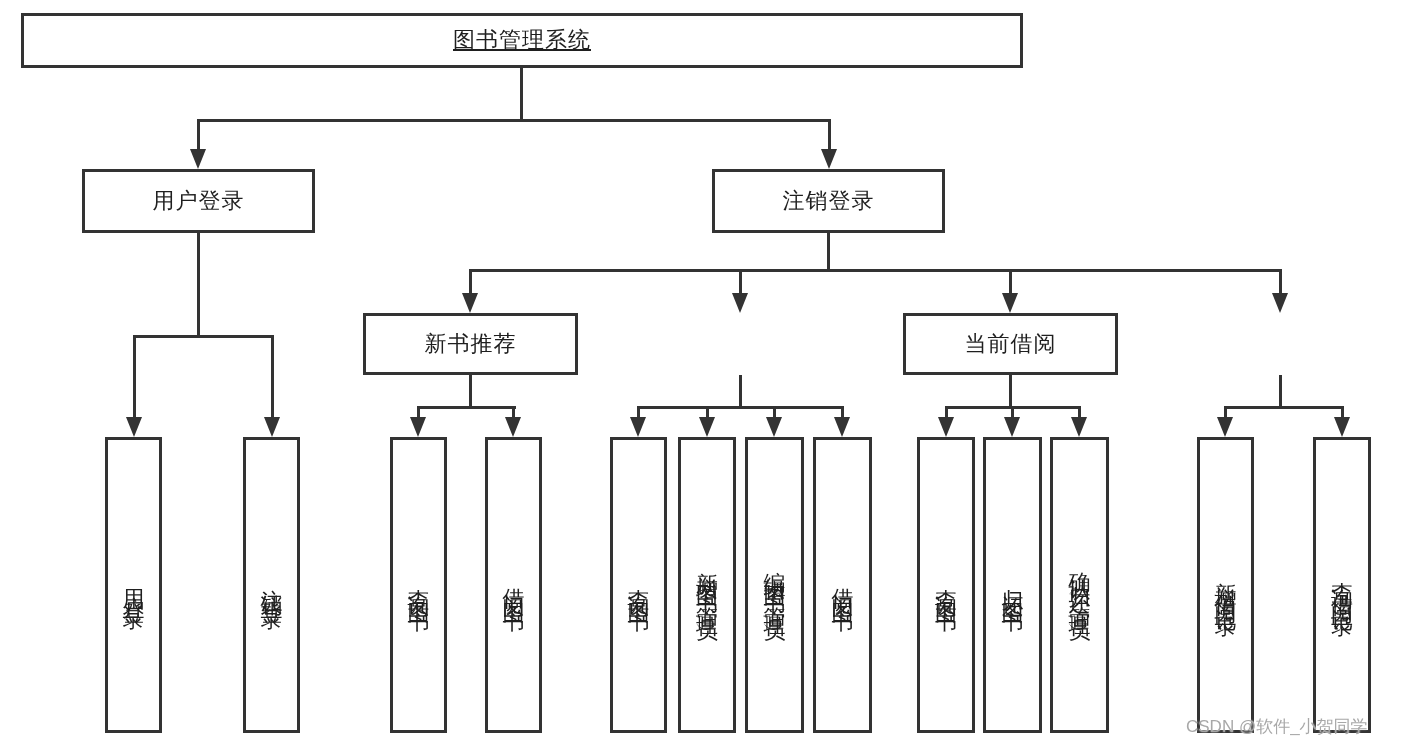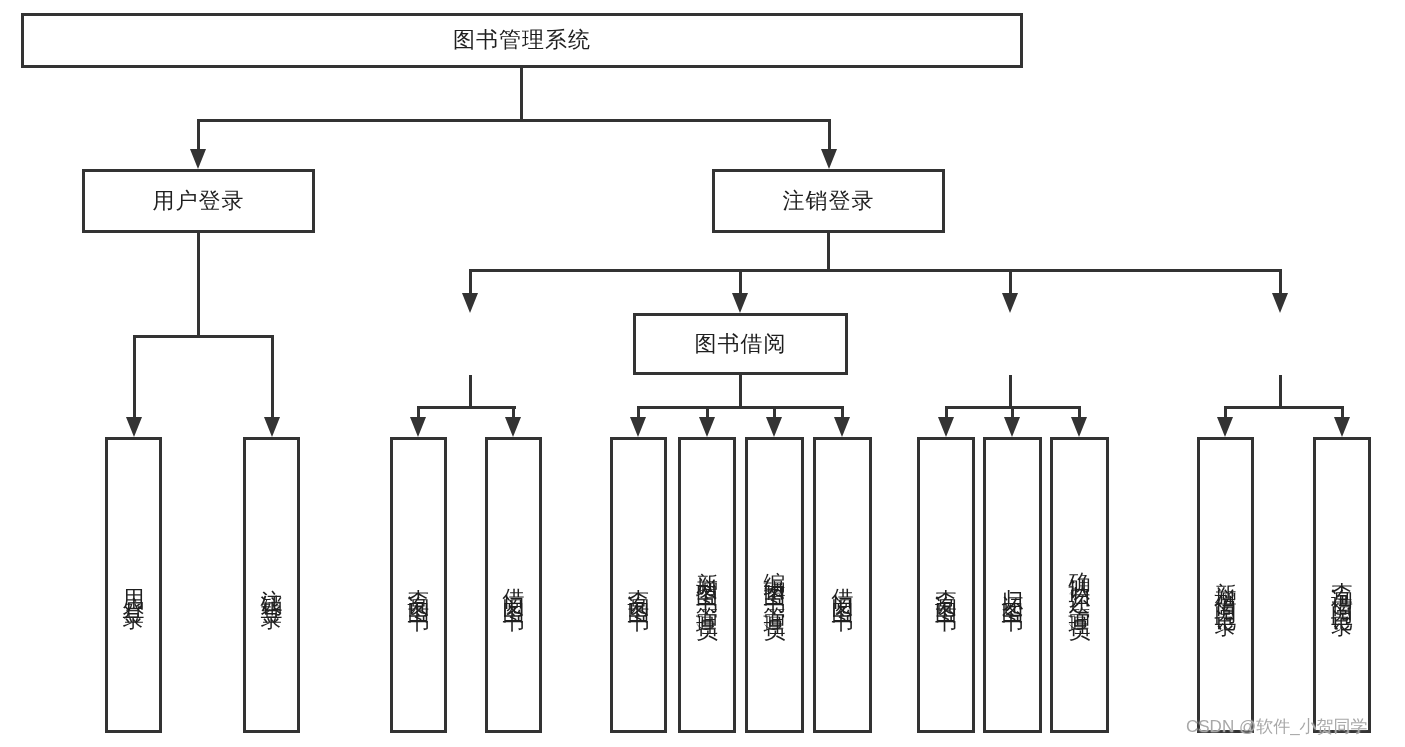--- a/index.html
+++ b/index.html
@@ -70,21 +70,21 @@
     white-space: nowrap;
     text-shadow: 0 0 2px #ffffff;
     z-index: 5;
   }
 </style>
 </head>
 <body>
 
 <div class="diagram">
 
-  <div class="box" style="left:21px; top:13px; width:1002px; height:55px;">图书管理系统</div>
+  <div class="box" style="left:21px; top:13px; width:1002px; height:55px;text-decoration:underline;">图书管理系统</div>
 
   <div class="vline" style="left:520px; top:68px; height:53px;"></div>
   <div class="hline" style="left:197px; top:119px; width:634px;"></div>
   <div class="vline" style="left:197px; top:119px; height:33px;"></div>
   <div class="arrowhead" style="left:190px; top:149px;"></div>
   <div class="vline" style="left:828px; top:119px; height:33px;"></div>
   <div class="arrowhead" style="left:821px; top:149px;"></div>
 
   <div class="box" style="left:82px; top:169px; width:233px; height:64px;">用户登录</div>
   <div class="box" style="left:712px; top:169px; width:233px; height:64px;">注销登录</div>
@@ -100,21 +100,22 @@
   <div class="hline" style="left:469px; top:269px; width:813px;"></div>
   <div class="vline" style="left:469px; top:269px; height:26px;"></div>
   <div class="arrowhead" style="left:462px; top:293px;"></div>
   <div class="vline" style="left:739px; top:269px; height:26px;"></div>
   <div class="arrowhead" style="left:732px; top:293px;"></div>
   <div class="vline" style="left:1009px; top:269px; height:26px;"></div>
   <div class="arrowhead" style="left:1002px; top:293px;"></div>
   <div class="vline" style="left:1279px; top:269px; height:26px;"></div>
   <div class="arrowhead" style="left:1272px; top:293px;"></div>
 
-  <div class="box" style="left:633px; top:313px; width:215px; height:62px;">图书借阅</div>
+  <div class="box" style="left:363px; top:313px; width:215px; height:62px;">新书推荐</div>
+  <div class="box" style="left:903px; top:313px; width:215px; height:62px;">当前借阅</div>
 
   <div class="vline" style="left:469px; top:375px; height:34px;"></div>
   <div class="hline" style="left:417px; top:406px; width:99px;"></div>
   <div class="vline" style="left:417px; top:406px; height:13px;"></div>
   <div class="arrowhead" style="left:410px; top:417px;"></div>
   <div class="vline" style="left:512px; top:406px; height:13px;"></div>
   <div class="arrowhead" style="left:505px; top:417px;"></div>
 
   <div class="vline" style="left:739px; top:375px; height:34px;"></div>
   <div class="hline" style="left:637px; top:406px; width:207px;"></div>

